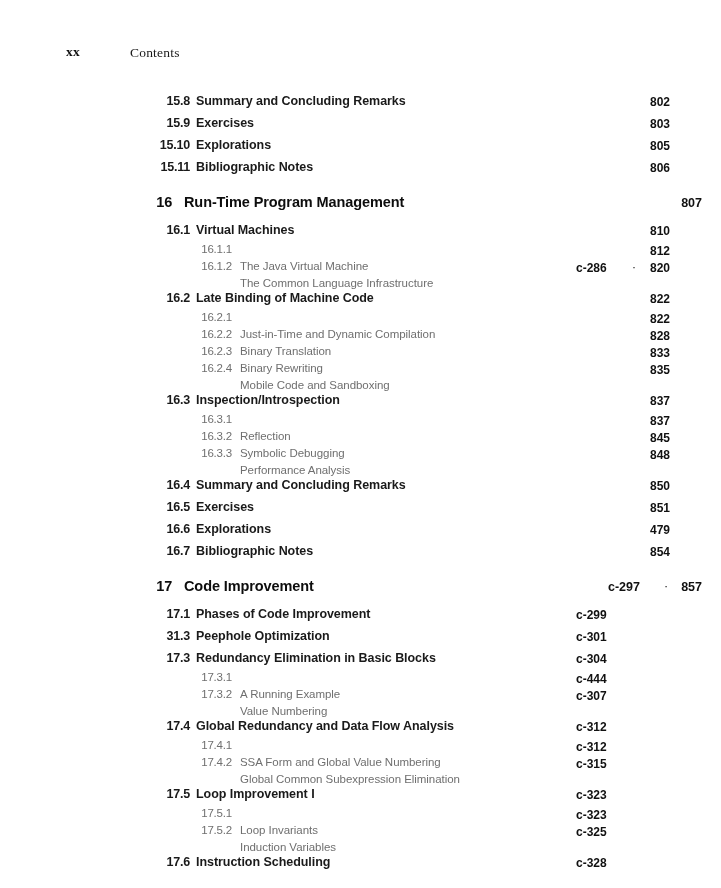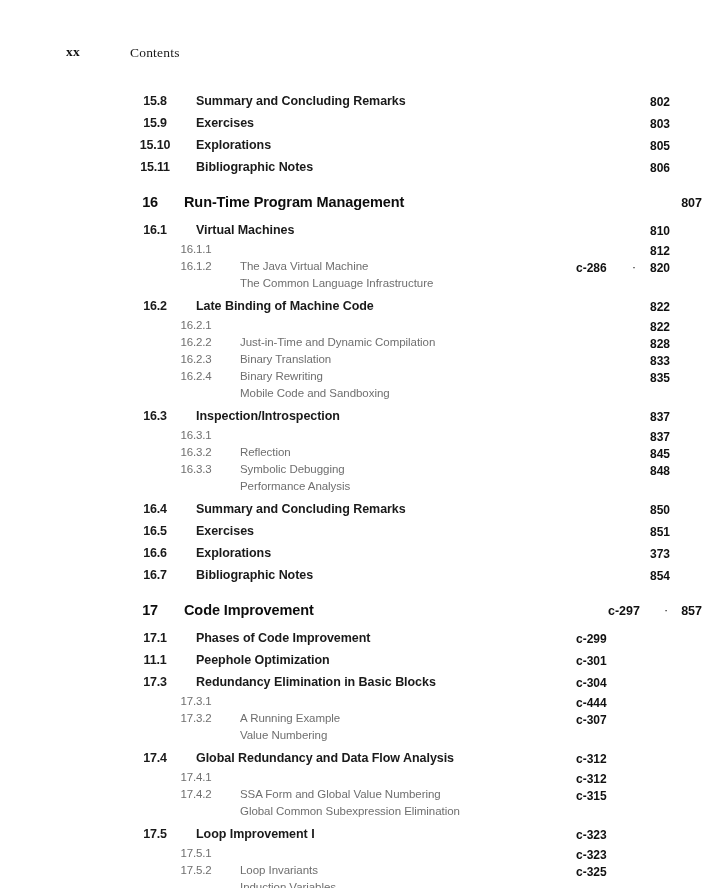--- a/index.html
+++ b/index.html
@@ -58,21 +58,21 @@
   }
 
   .row {
     position: relative;
     width: 721px;
   }
 
   
   .num {
     position: absolute;
-    text-align: center;
+    text-align: right;
   }
   .title {
     position: absolute;
     white-space: nowrap;
   }
   .cnum {
     position: absolute;
     left: 576px;
     text-align: left;
     white-space: nowrap;
@@ -182,21 +182,21 @@
     color: #111111;
   }
   .lvl-sub .dot {
     top: 1px;
     font-size: 12px;
     color: #111111;
   }
 
   
   .gap-sm { margin-top: 1px; }
-  .gap-md { margin-top: 21px; }
+  .gap-md { margin-top: 13px; }
   .gap-lg { margin-top: 13px; margin-left: 32px; }
 </style>
 </head>
 <body>
 
 <div class="page">
 
   <div class="running-head">
     <span class="folio">xx</span>
     <span class="head-title">Contents</span>
@@ -296,41 +296,41 @@
         <span class="page-no">850</span>
       </div>
       <div class="row lvl-section gap-sm">
         <span class="num">16.5</span>
         <span class="title">Exercises</span>
         <span class="page-no">851</span>
       </div>
       <div class="row lvl-section gap-sm">
         <span class="num">16.6</span>
         <span class="title">Explorations</span>
-        <span class="page-no">373</span>
+        <span class="page-no">479</span>
       </div>
       <div class="row lvl-section gap-sm">
         <span class="num">16.7</span>
         <span class="title">Bibliographic Notes</span>
         <span class="page-no">854</span>
       </div>
       <div class="row lvl-chapter gap-lg">
         <span class="num">17</span>
         <span class="title">Code Improvement</span>
         <span class="cnum">c-297</span>
         <span class="dot">·</span>
         <span class="page-no">857</span>
       </div>
       <div class="row lvl-section gap-sm">
         <span class="num">17.1</span>
         <span class="title">Phases of Code Improvement</span>
         <span class="cnum">c-299</span>
       </div>
       <div class="row lvl-section gap-sm">
-        <span class="num">11.1</span>
+        <span class="num">31.3</span>
         <span class="title">Peephole Optimization</span>
         <span class="cnum">c-301</span>
       </div>
       <div class="row lvl-section gap-sm">
         <span class="num">17.3</span>
         <span class="title">Redundancy Elimination in Basic Blocks</span>
         <span class="cnum">c-304</span>
       </div>
       <div class="row lvl-sub ">
         <span class="num">17.3.1</span>

